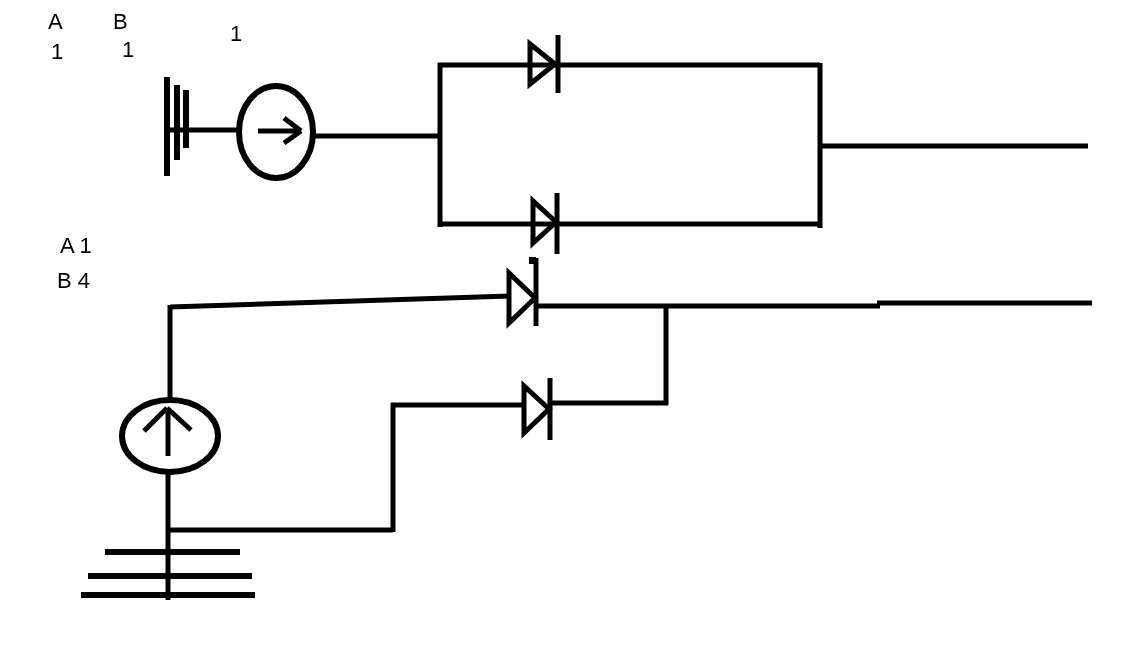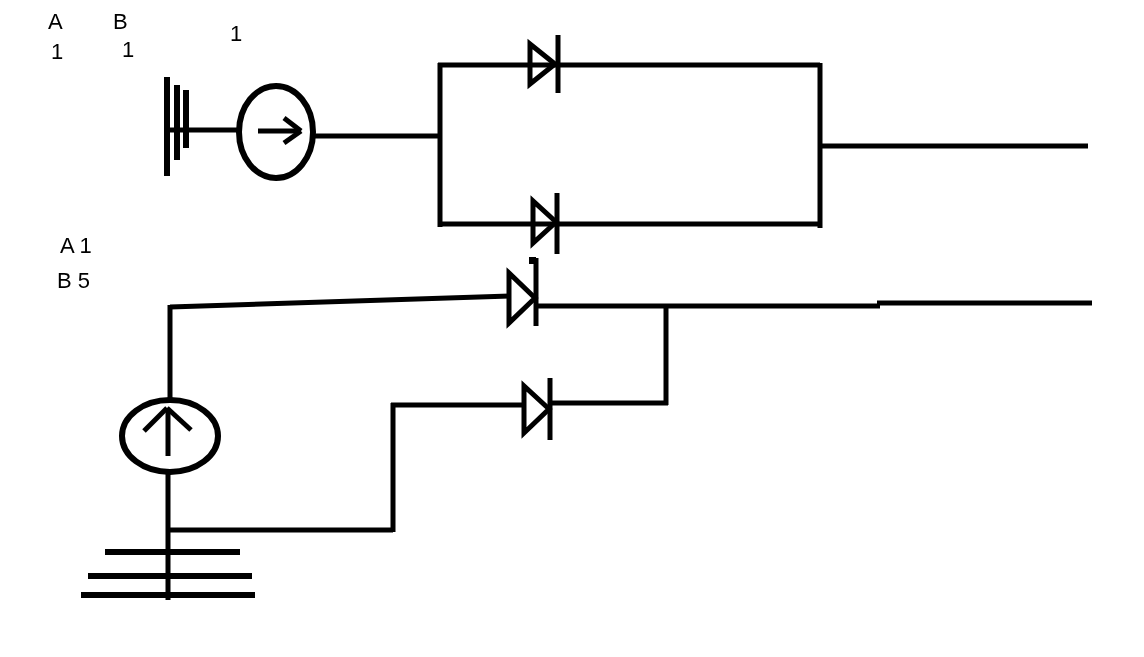--- a/index.html
+++ b/index.html
@@ -73,14 +73,14 @@
       <line x1="81" y1="595" x2="255" y2="595" stroke="#000000" stroke-width="6"></line>
       <rect x="529" y="257" width="7" height="7" fill="#000000"></rect>
     </svg>
 
   <span class="lbl lbl-0">A</span>
   <span class="lbl lbl-1">B</span>
   <span class="lbl lbl-2">1</span>
   <span class="lbl lbl-3">1</span>
   <span class="lbl lbl-4">1</span>
   <span class="lbl lbl-5">A 1</span>
-  <span class="lbl lbl-6">B 5</span>
+  <span class="lbl lbl-6">B 4</span>
 </div>
 
 </body></html>

